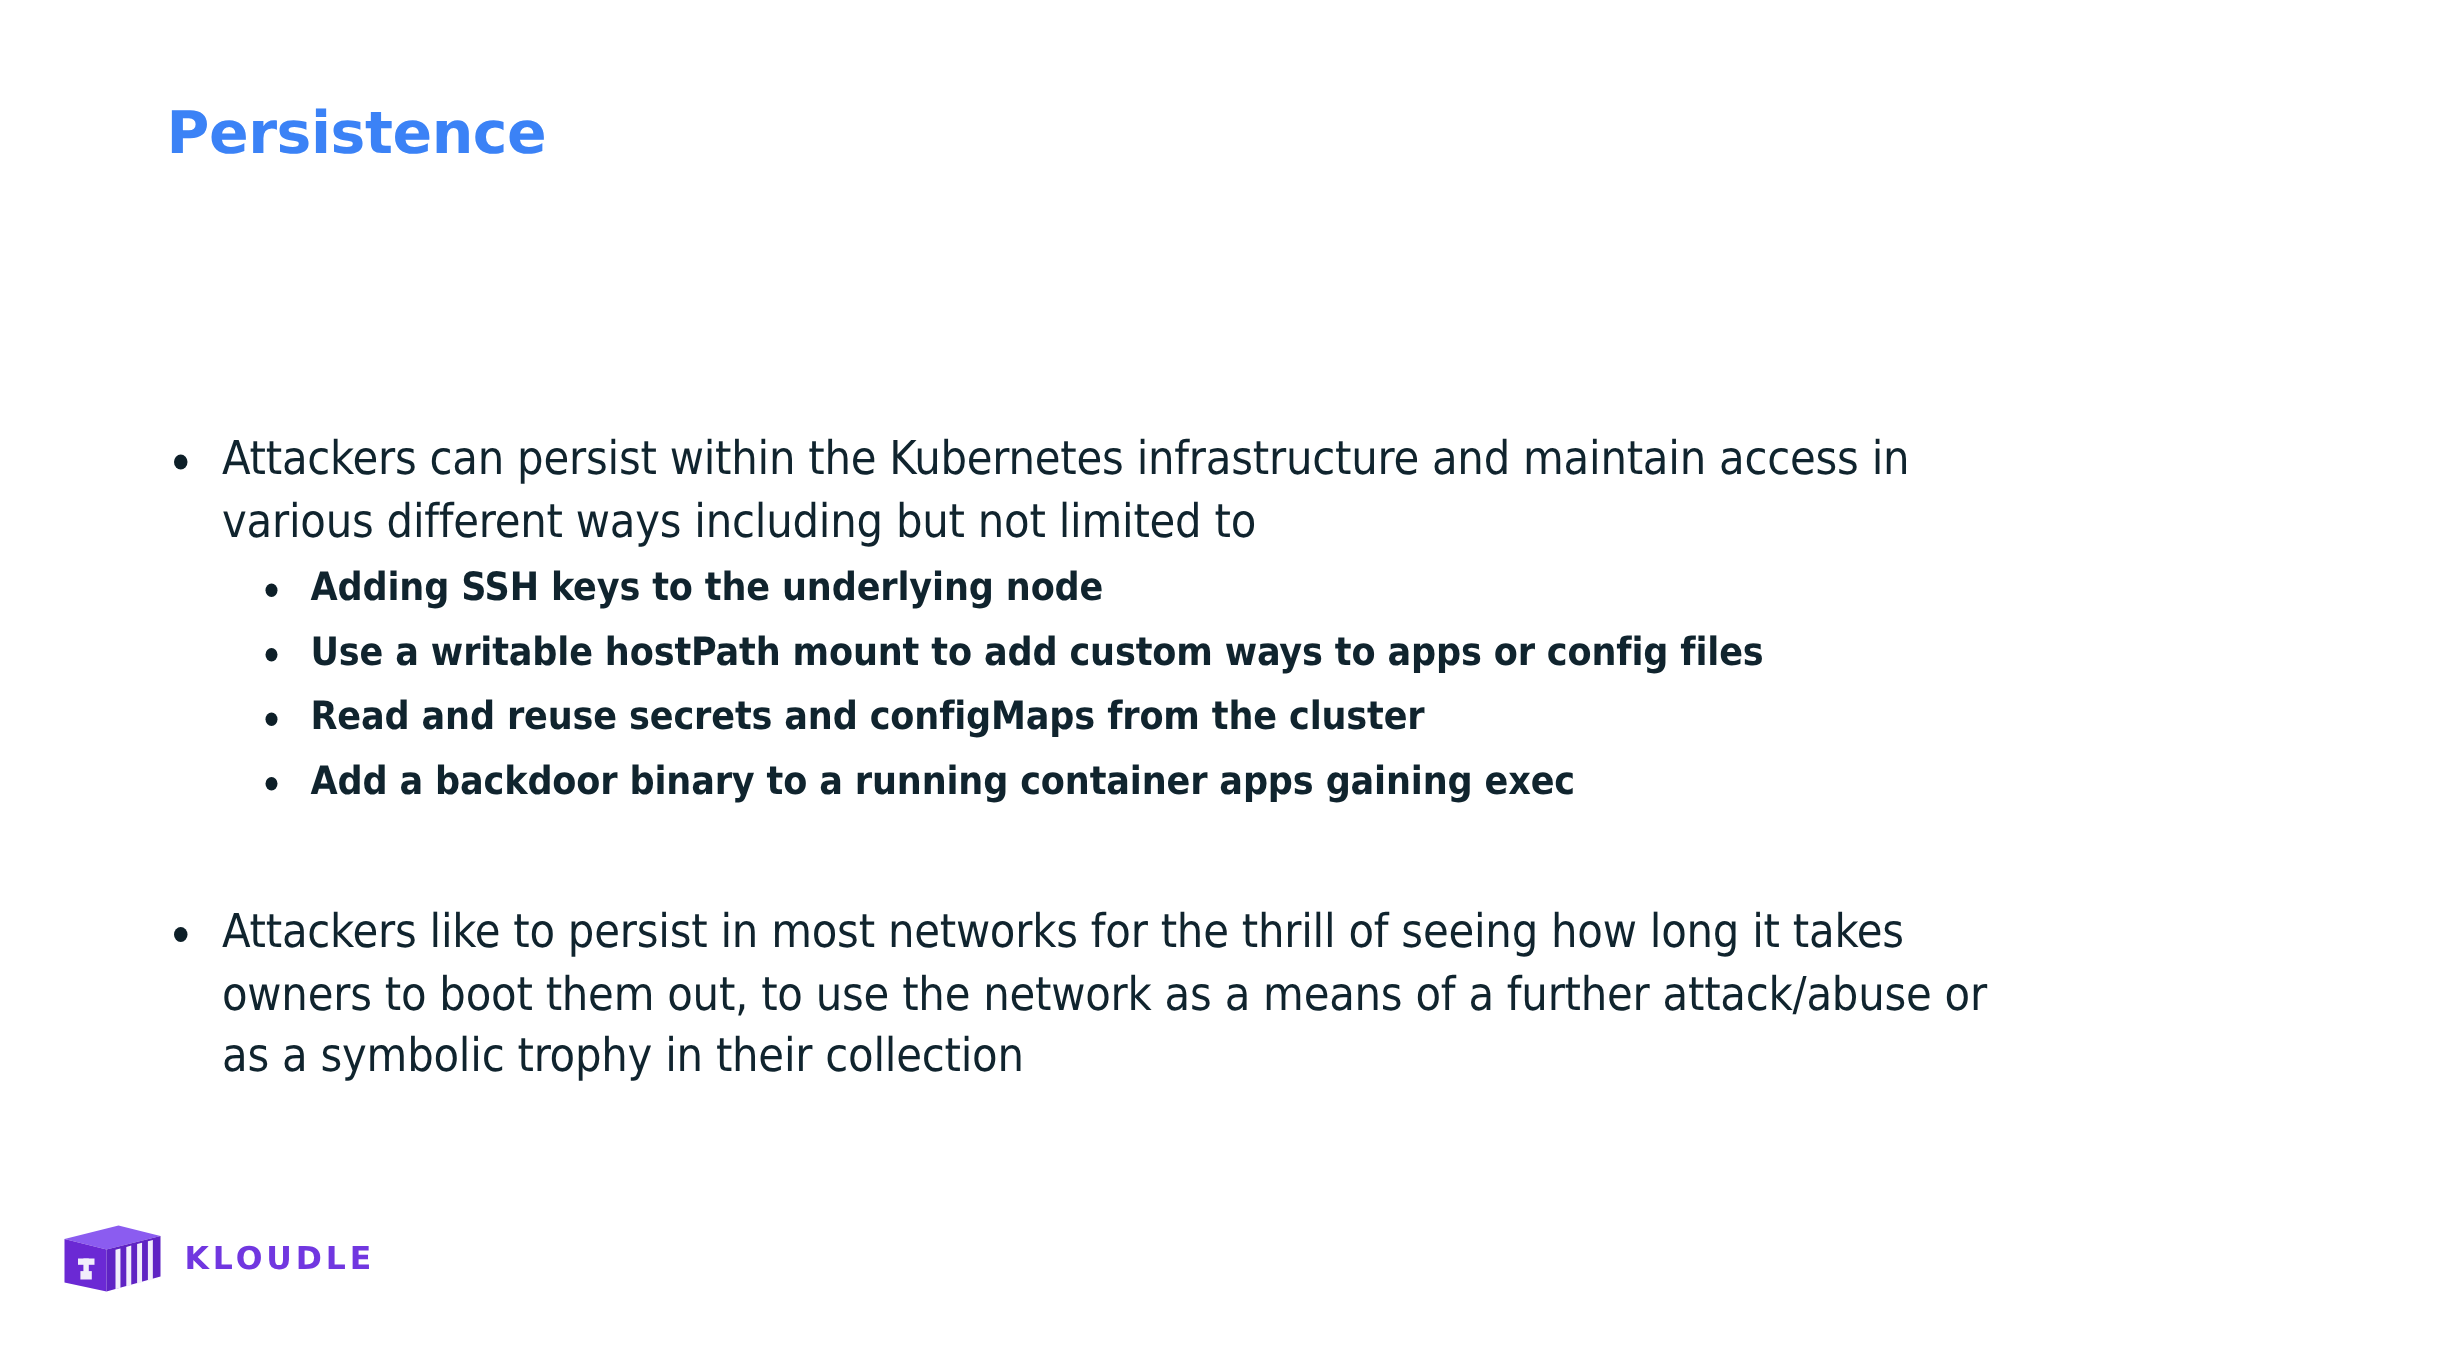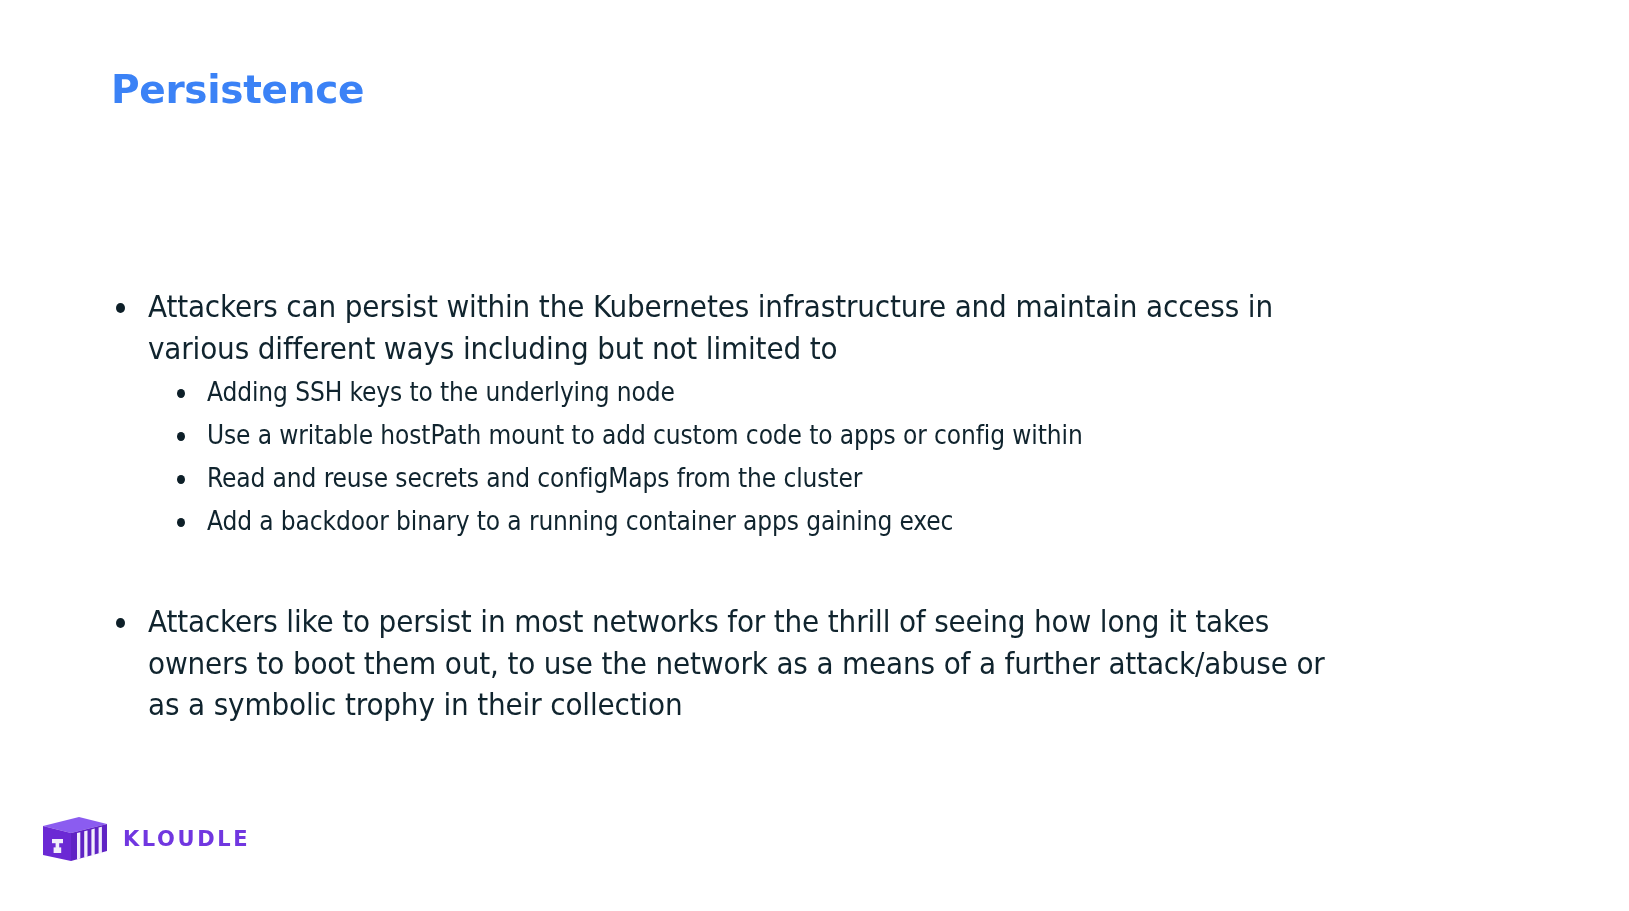--- a/index.html
+++ b/index.html
@@ -84,21 +84,21 @@
     margin: 6px 0 0 0;
     padding: 0;
   }
 
   li.bullet-l2 {
     position: relative;
     padding: 0 0 0 59px;
     margin-bottom: 9px;
     font-family: "DejaVu Sans Condensed", "Liberation Sans Narrow", "Liberation Sans", sans-serif;
     font-size: 26px;
-    font-weight: 400;
+    font-weight: 700;
     line-height: 34px;
     color: #10242e;
     letter-spacing: -0.1px;
     white-space: nowrap;
   }
   li.bullet-l2::before {
     content: "";
     position: absolute;
     left: 29px;
     top: 14px;
@@ -148,21 +148,21 @@
     <ul class="lvl1">
 
       <li class="bullet-l1">
         <span class="btext">Attackers can persist within the Kubernetes infrastructure and maintain access in various different ways including but not limited to</span>
 
         <ul class="lvl2">
           <li class="bullet-l2">
             <span>Adding SSH keys to the underlying node</span>
           </li>
           <li class="bullet-l2">
-            <span>Use a writable hostPath mount to add custom code to apps or config within</span>
+            <span>Use a writable hostPath mount to add custom ways to apps or config files</span>
           </li>
           <li class="bullet-l2">
             <span>Read and reuse secrets and configMaps from the cluster</span>
           </li>
           <li class="bullet-l2">
             <span>Add a backdoor binary to a running container apps gaining exec</span>
           </li>
         </ul>
       </li>
 

